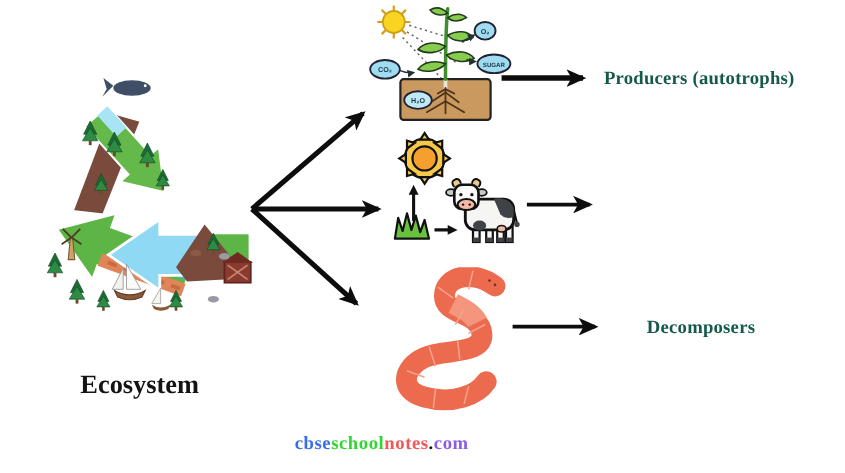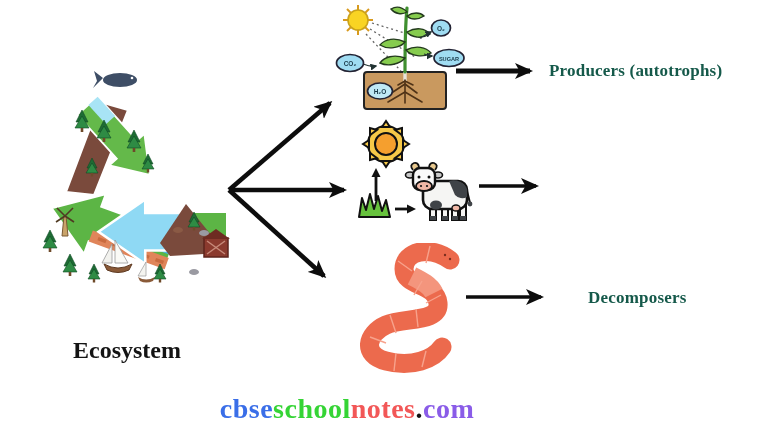--- a/index.html
+++ b/index.html
@@ -14,21 +14,21 @@
   }
   #ecosystem-label{
     left:57px;top:305px;width:140px;text-align:center;
     font-weight:700;font-size:24px;color:#141414;margin-top:32px;
   }
   #producers-label{left:549px;top:61px;}
   #consumers-label{left:553px;top:175px;}
   #decomposers-label{left:588px;top:288px;}
   #watermark{
     left:0;top:393px;width:694px;text-align:center;
-    font-weight:700;font-size:28px;letter-spacing:0.5px;
+    font-weight:700;font-size:17px;letter-spacing:0.5px;
   }
   svg{display:block;}
 </style>
 </head>
 <body>
 
 <div id="canvas">
 
   <svg class="abs" style="left:8px;top:58px;" width="228" height="238" viewBox="0 0 228 238">
 

